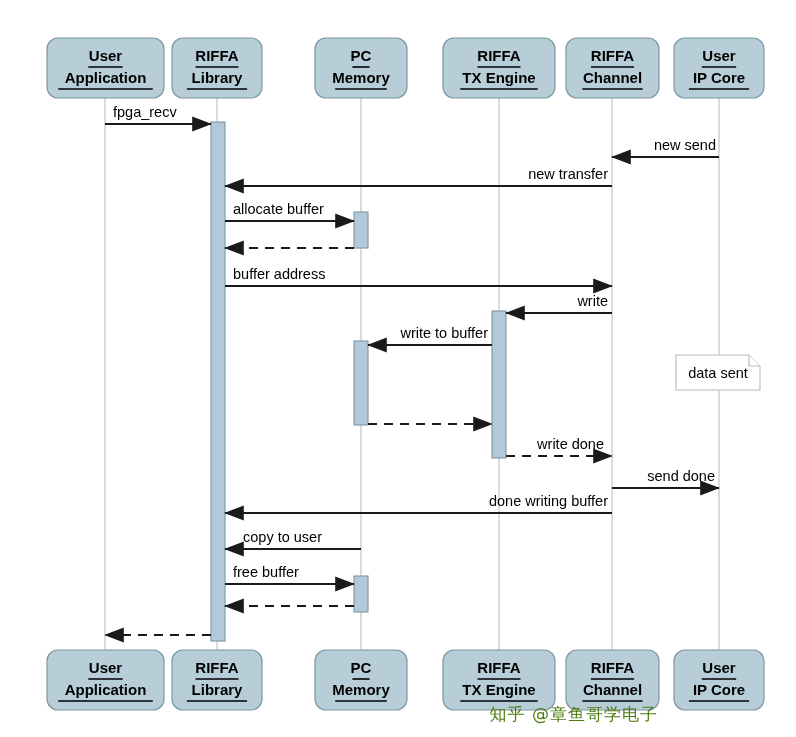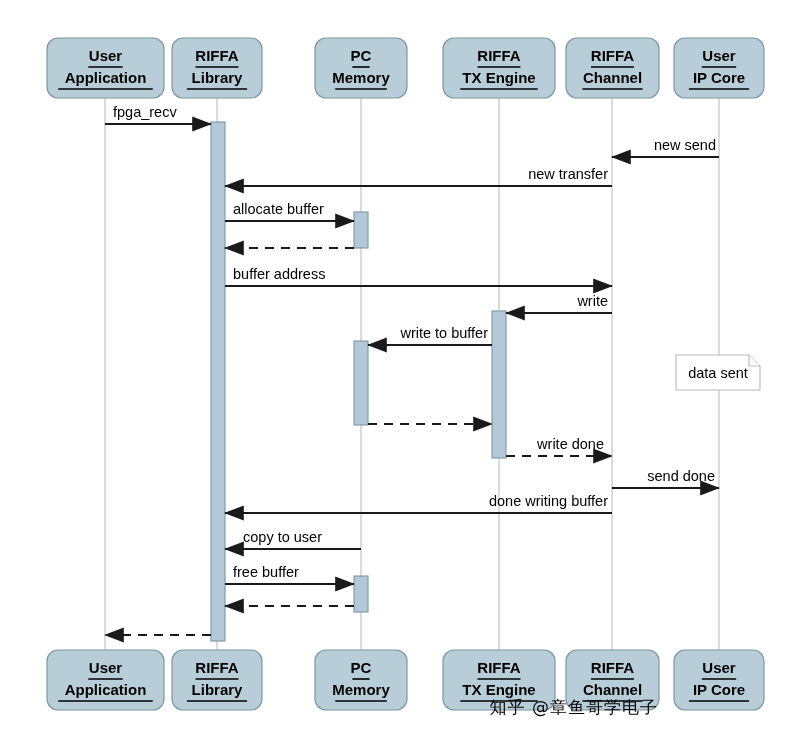--- a/index.html
+++ b/index.html
@@ -69,24 +69,24 @@
   }
   .note-text {
     font-family: "Liberation Sans", sans-serif;
     font-size: 14.5px;
     fill: #000000;
     text-anchor: middle;
   }
   .watermark {
     position: absolute;
     right: 6px;
-    bottom: 18px;
+    bottom: 11px;
     font-family: "DejaVu Sans", sans-serif;
     font-size: 17px;
-    color: #000000;
+    color: #4d7c0f;
     letter-spacing: 1px;
     white-space: nowrap;
     user-select: none;
   }
 </style>
 </head>
 <body>
 
 <div id="diagram-root">
   <svg id="diagram-svg" width="796" height="737" viewBox="0 0 796 737" xmlns="http://www.w3.org/2000/svg">

